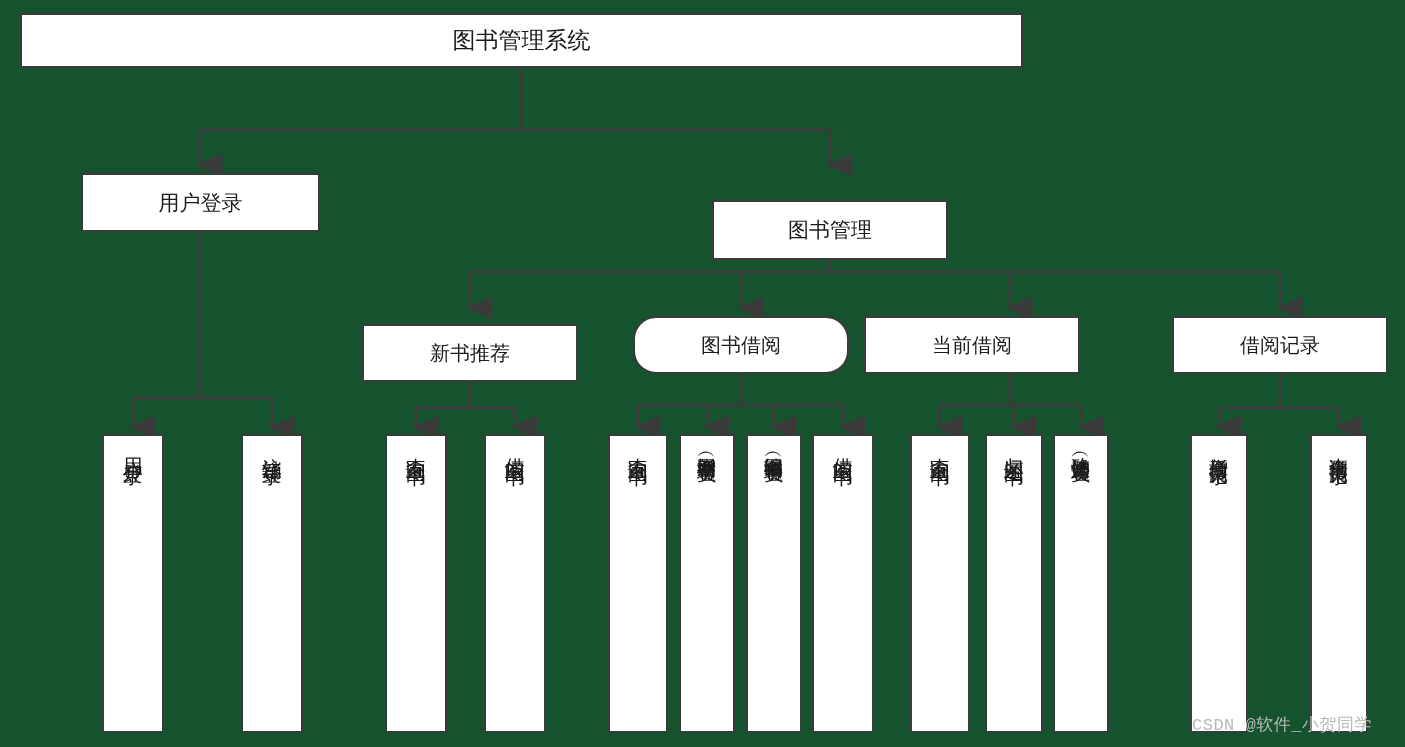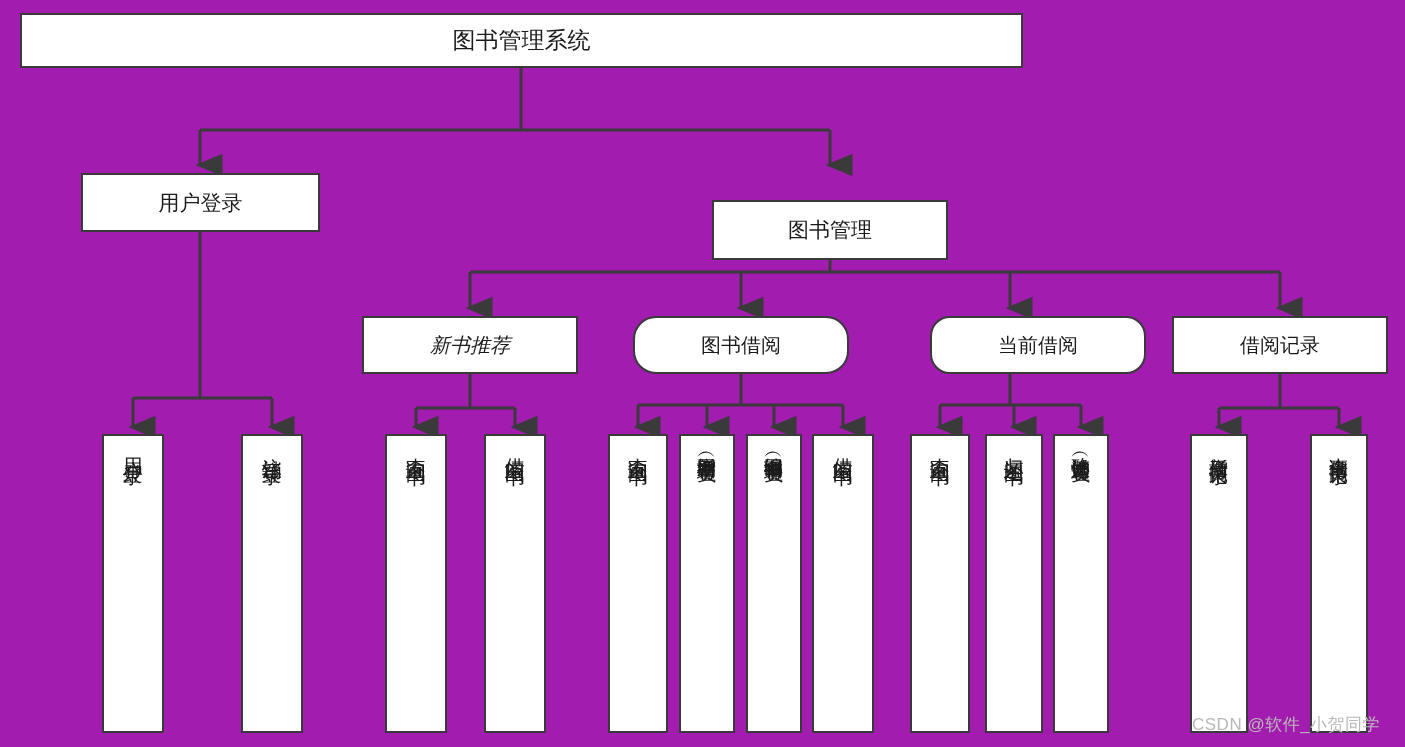--- a/index.html
+++ b/index.html
@@ -8,21 +8,21 @@
     padding: 0;
     background: #ffffff;
   }
   body {
     font-family: "Liberation Sans", "DejaVu Sans", sans-serif;
   }
   #canvas {
     position: relative;
     width: 1405px;
     height: 747px;
-    background: #a21caf;
+    background: #14532d;
     overflow: hidden;
   }
   svg.wires {
     position: absolute;
     left: 0;
     top: 0;
     width: 1405px;
     height: 747px;
     pointer-events: none;
   }
@@ -132,27 +132,27 @@
     <span>图书管理系统</span>
   </div>
 
   <div class="node lvl1" style="left:81px; top:173px; width:239px; height:59px;">
     <span>用户登录</span>
   </div>
   <div class="node lvl1" style="left:712px; top:172px; width:236px; height:60px;margin-top:28px;">
     <span>图书管理</span>
   </div>
 
-  <div class="node lvl2" style="left:362px; top:316px; width:216px; height:58px;font-style:italic;">
+  <div class="node lvl2" style="left:362px; top:324px; width:216px; height:58px;">
     <span>新书推荐</span>
   </div>
   <div class="node lvl2" style="left:633px; top:316px; width:216px; height:58px;border-radius:23px;">
     <span>图书借阅</span>
   </div>
-  <div class="node lvl2" style="left:930px; top:316px; width:216px; height:58px;border-radius:20px;">
+  <div class="node lvl2" style="left:864px; top:316px; width:216px; height:58px;">
     <span>当前借阅</span>
   </div>
   <div class="node lvl2" style="left:1172px; top:316px; width:216px; height:58px;">
     <span>借阅记录</span>
   </div>
 
   <div class="node leaf" style="left:102px; top:434px; width:62px; height:299px;">
     <span class="vtext">用户登录</span>
   </div>
   <div class="node leaf" style="left:241px; top:434px; width:62px; height:299px;">
@@ -189,15 +189,15 @@
     <span class="vtext">确认归还（管理员）</span>
   </div>
 
   <div class="node leaf" style="left:1190px; top:434px; width:58px; height:299px; font-size:19px; letter-spacing:2px;">
     <span class="vtext">新增借阅记录</span>
   </div>
   <div class="node leaf" style="left:1310px; top:434px; width:58px; height:299px; font-size:19px; letter-spacing:2px;">
     <span class="vtext">查询借阅记录</span>
   </div>
 
-  <div class="watermark" style="left:1192px; top:713px;">CSDN @软件_小贺同学</div>
+  <div class="watermark" style="left:1192px; top:713px;font-family:Liberation Mono, monospace;">CSDN @软件_小贺同学</div>
 
 </div>
 
 </body></html>

